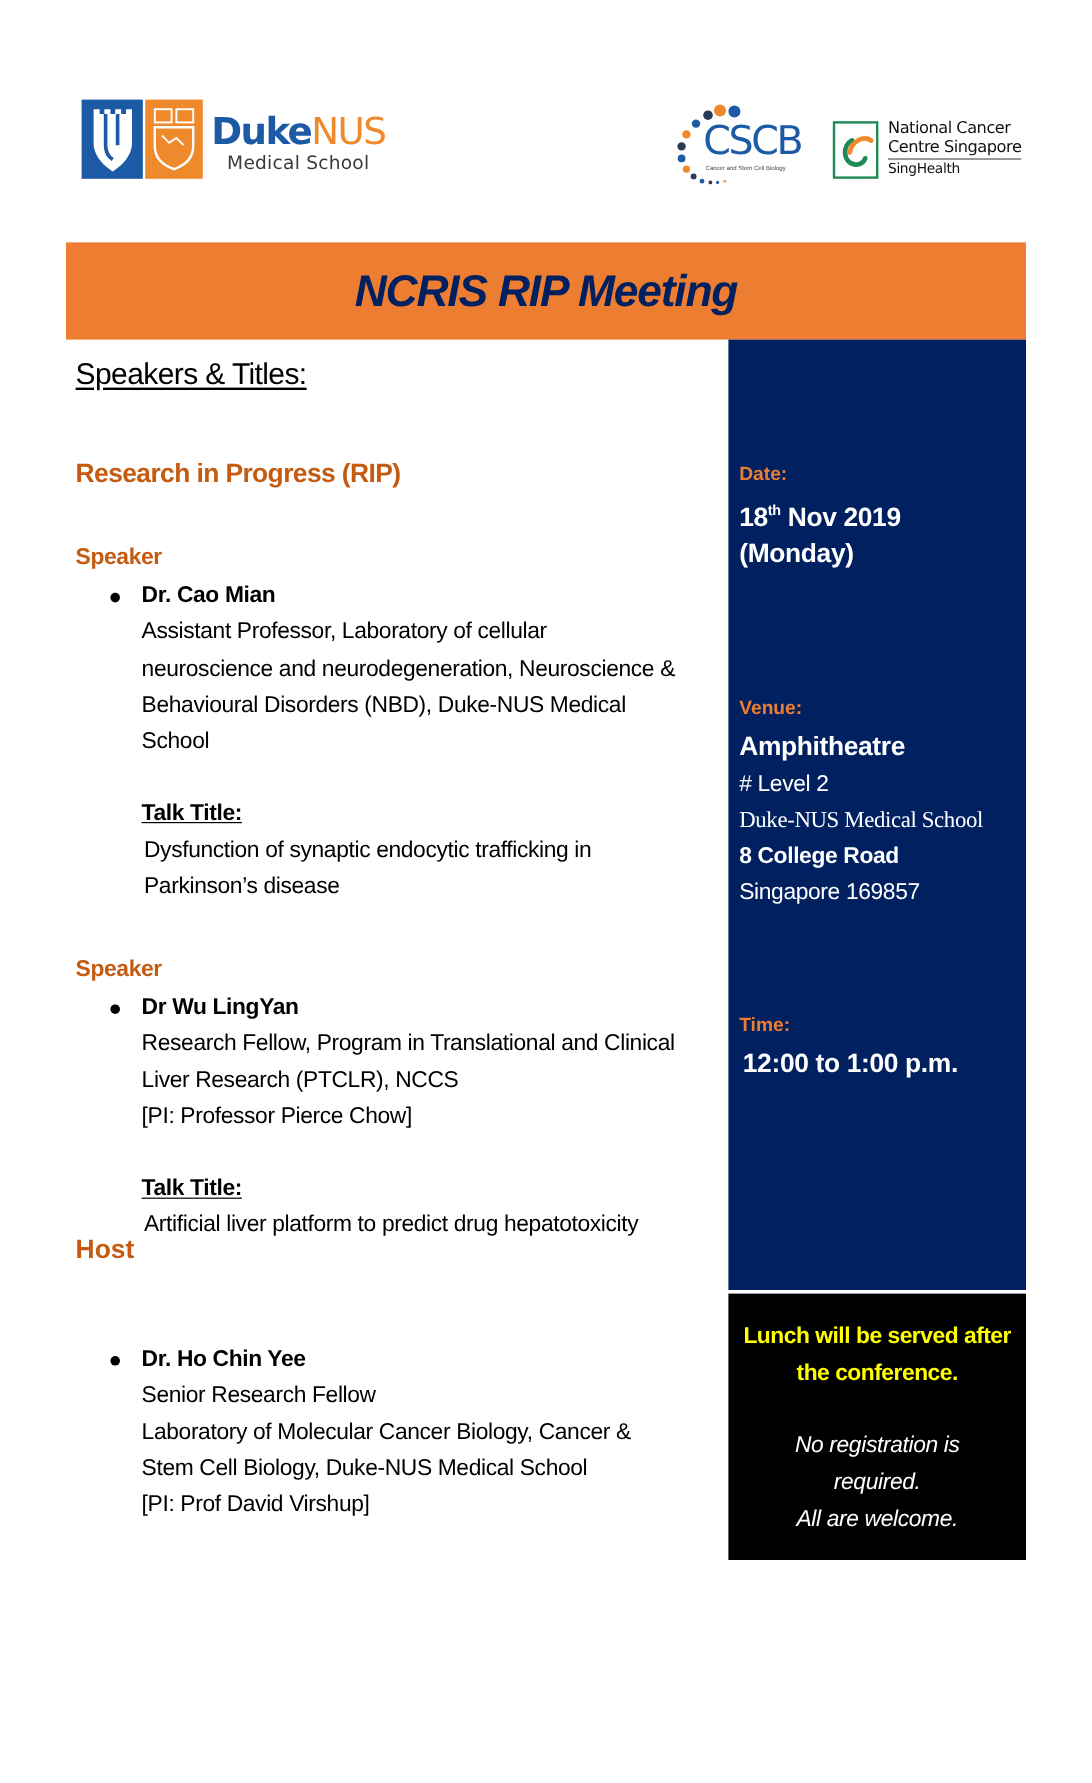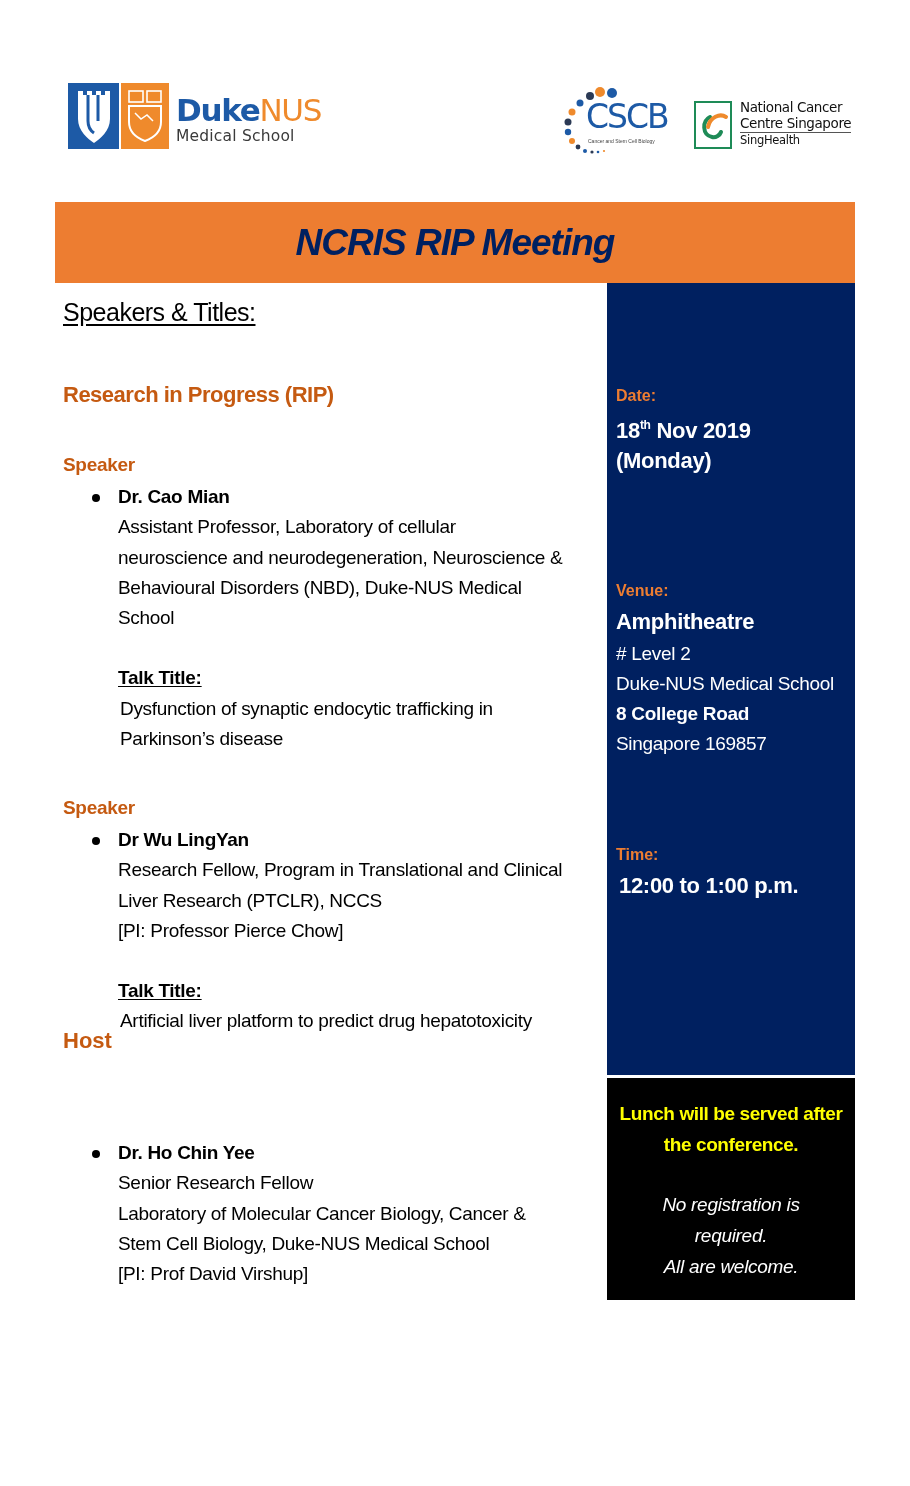--- a/index.html
+++ b/index.html
@@ -4,21 +4,21 @@
 <style>
   * { box-sizing: border-box; margin: 0; padding: 0; }
   html, body { width: 910px; height: 1486px; background: #ffffff; overflow: hidden; }
   body { position: relative; font-family: "Liberation Sans", "DejaVu Sans", sans-serif; color: #000; }
 
   
   .logo-duke { position: absolute; left: 68px; top: 83px; height: 66px; display: flex; align-items: flex-start; }
   .duke-shield { width: 51px; height: 66px; background: #1d5aa6; position: relative; }
   .duke-shield svg, .nus-crest svg { position: absolute; left: 0; top: 0; }
   .nus-crest { width: 48px; height: 66px; background: #ef8a2c; margin-left: 2px; position: relative; }
-  .duke-text { margin-left: 7px; margin-top: 12px; line-height: 1; }
+  .duke-text { margin-left: 7px; margin-top: 12px; line-height: 1; text-align: center; }
   .duke-text .wordmark { font-family: "DejaVu Sans", sans-serif; font-weight: bold; font-size: 31px; letter-spacing: -1.3px; }
   .duke-text .wordmark .duke { color: #1d5aa6; }
   .duke-text .wordmark .nus { color: #ef8a2c; font-weight: normal; }
   .duke-text .sub { font-family: "DejaVu Sans", sans-serif; font-size: 15.5px; color: #3a3a3a; margin-top: 3px; letter-spacing: 0.2px; }
 
   .logo-cscb { position: absolute; left: 560px; top: 86px; width: 118px; height: 70px; }
   .cscb-text { position: absolute; left: 26px; top: 14px; font-family: "DejaVu Sans", sans-serif; font-size: 33px; color: #1d5aa6; letter-spacing: -2px; line-height: 1; }
   .cscb-sub { position: absolute; left: 28px; top: 52px; font-size: 5px; color: #444; white-space: nowrap; }
 
   .logo-nccs { position: absolute; left: 694px; top: 99px; height: 54px; display: flex; }
@@ -137,37 +137,37 @@
   <div class="name">Dr Wu LingYan</div>
   <div class="line">Research Fellow, Program in Translational and Clinical</div>
   <div class="line">Liver Research (PTCLR), NCCS</div>
   <div class="line">[PI: Professor Pierce Chow]</div>
   <div class="gap"></div>
   <div class="talk-label">Talk Title:</div>
   <div class="talk-text">Artificial liver platform to predict drug hepatotoxicity</div>
 </div>
 
 <div class="section-heading" style="top:1028px; font-size:22px;">Host</div>
-<div class="bullet-block" style="top:1118px;margin-top:20px;">
+<div class="bullet-block" style="top:1118px;">
   <div class="name">Dr. Ho Chin Yee</div>
   <div class="line">Senior Research Fellow</div>
   <div class="line">Laboratory of Molecular Cancer Biology, Cancer &amp;</div>
   <div class="line">Stem Cell Biology, Duke-NUS Medical School</div>
   <div class="line">[PI: Prof David Virshup]</div>
 </div>
 
 <div class="panel">
   <div class="label" style="top:104px;">Date:</div>
   <div class="big" style="top:125px;"><span>18</span><sup>th</sup><span> Nov 2019</span></div>
   <div class="big" style="top:160px;">(Monday)</div>
 
   <div class="label" style="top:299px;">Venue:</div>
   <div class="big" style="top:321px;">Amphitheatre</div>
   <div class="addr" style="top:356px;"># Level 2</div>
-  <div class="addr" style="top:386px;">Duke-NUS Medical School</div>
+  <div class="addr" style="top:386px;font-family:Liberation Serif, serif;">Duke-NUS Medical School</div>
   <div class="addr" style="top:416px;font-weight:bold;">8 College Road</div>
   <div class="addr" style="top:446px;">Singapore 169857</div>
 
   <div class="label" style="top:563px;">Time:</div>
   <div class="big" style="top:585px; left:12px;">12:00 to 1:00 p.m.</div>
 </div>
 
 <div class="notice">
   <div class="lunch">
     <div>Lunch will be served after</div>

